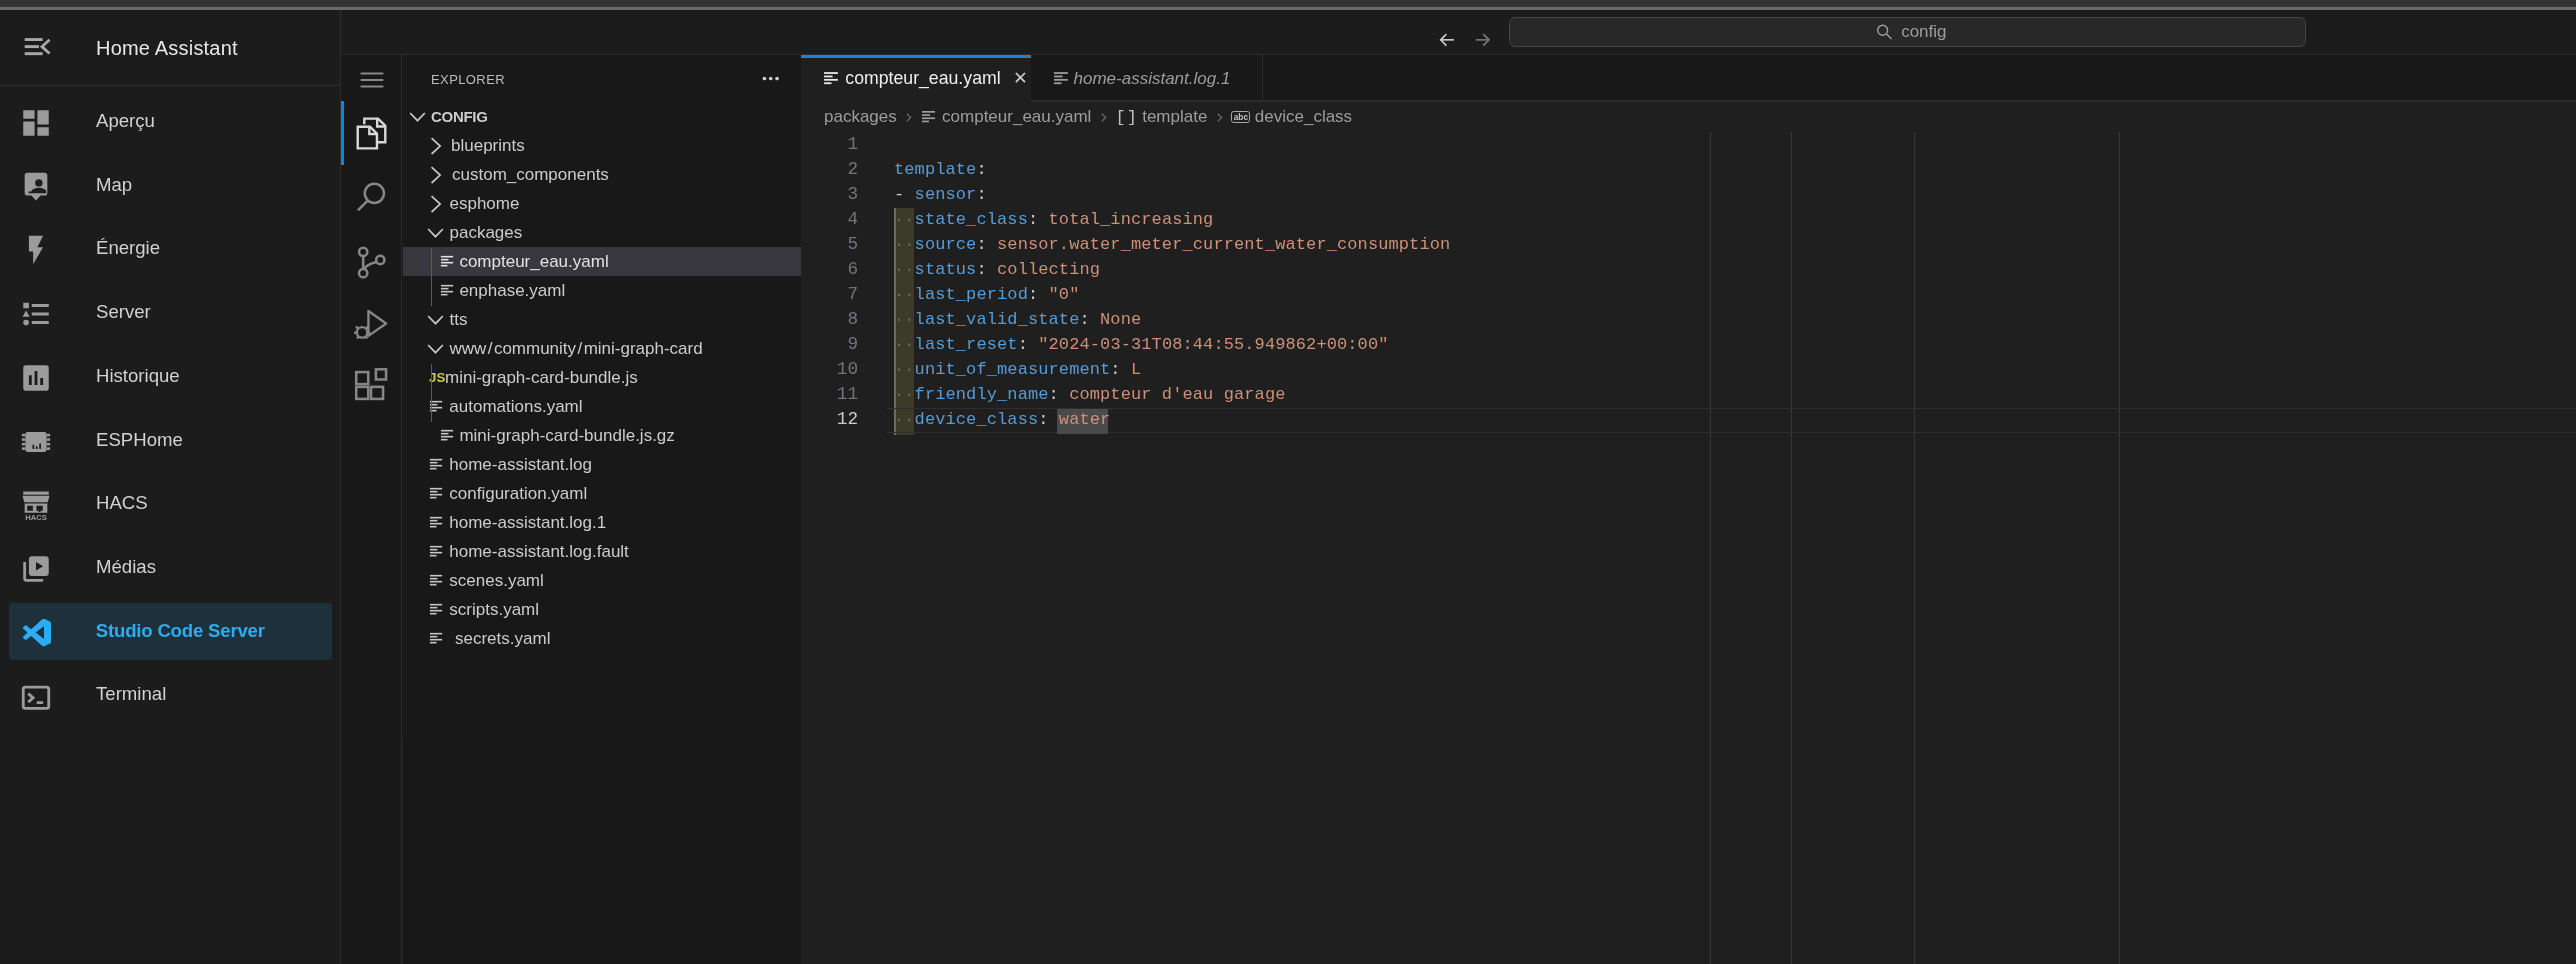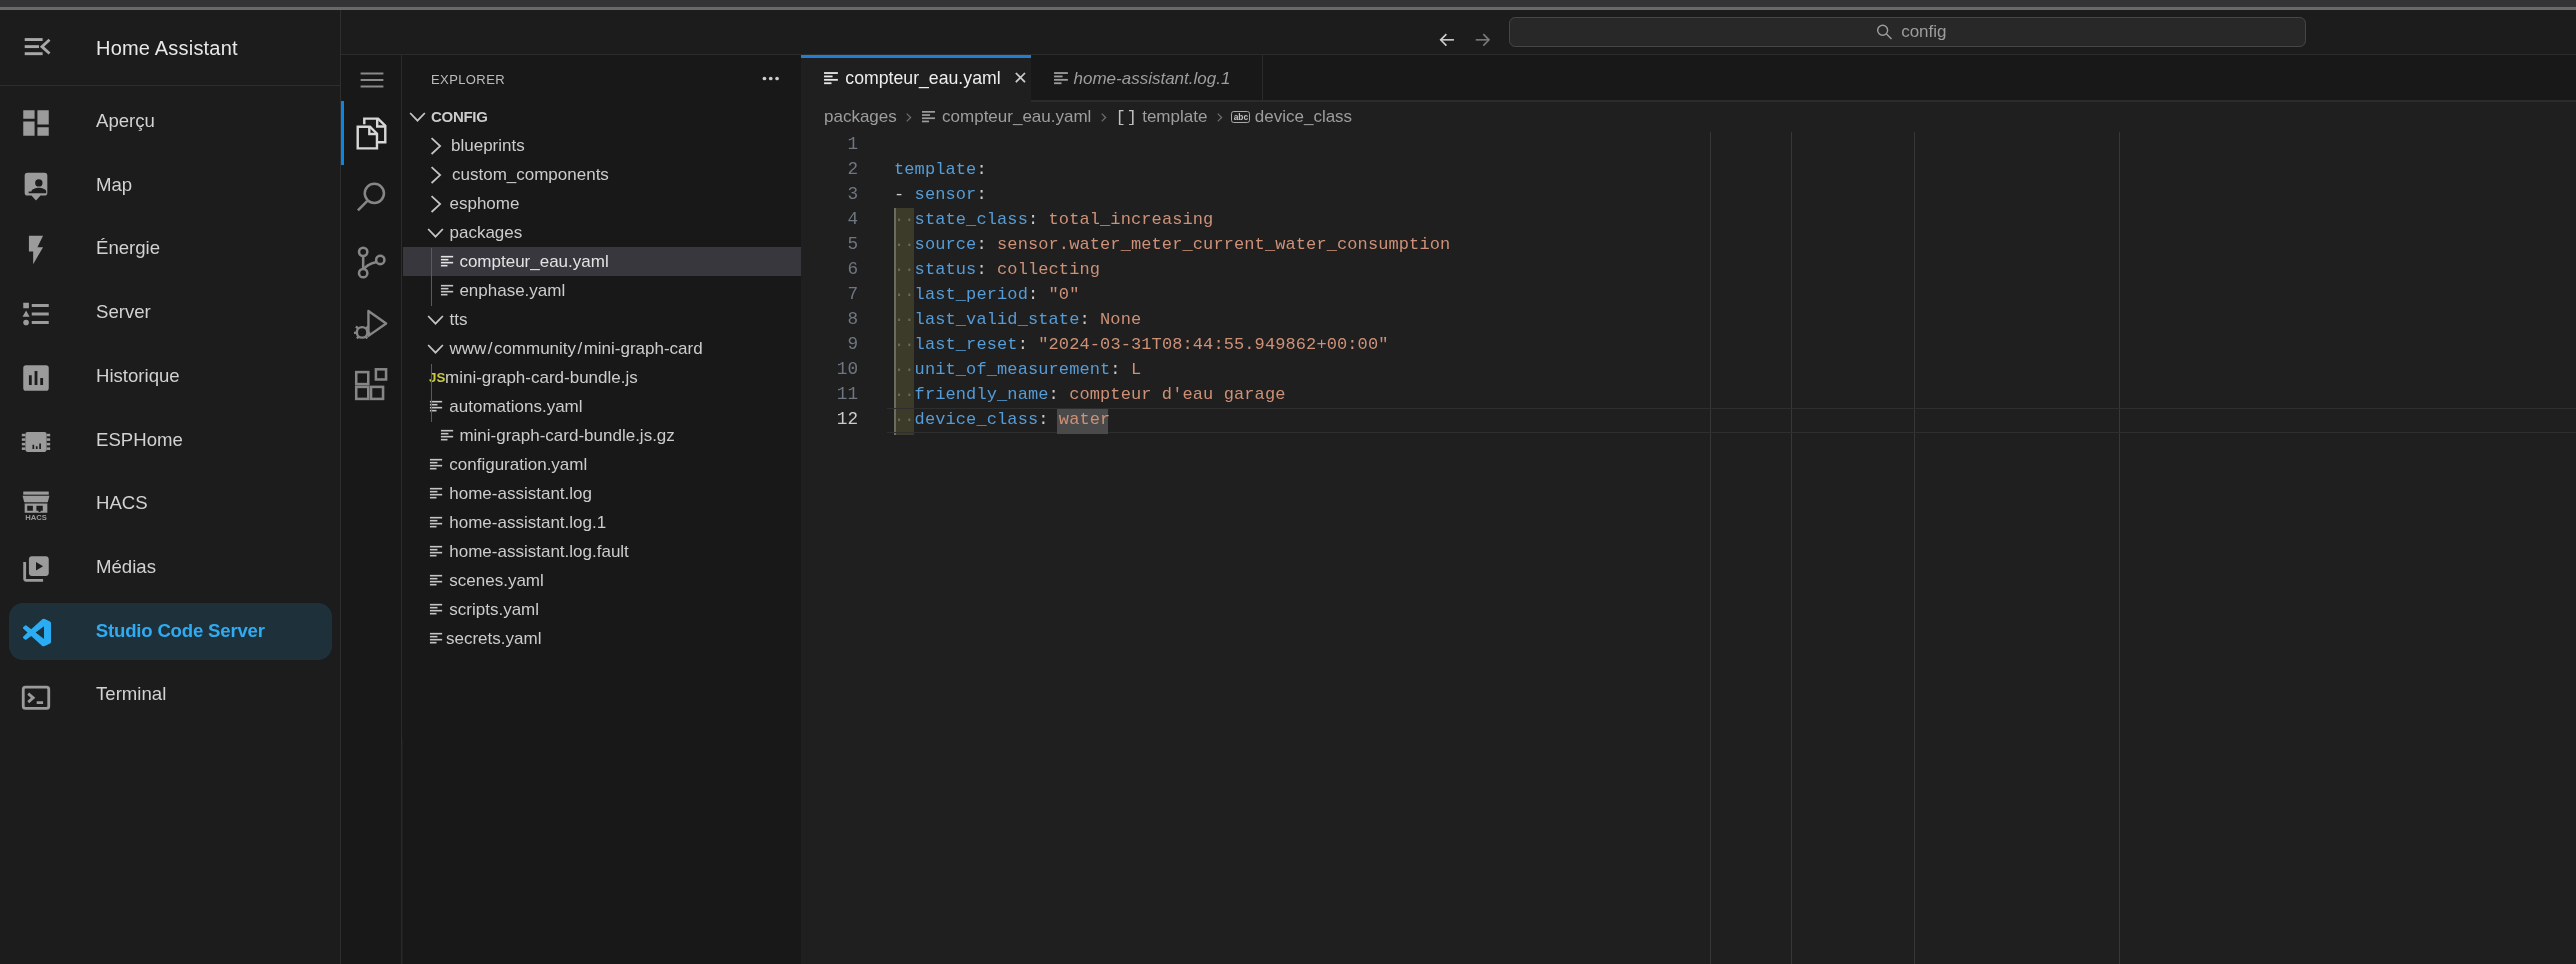--- a/index.html
+++ b/index.html
@@ -14,21 +14,21 @@
   
   #ha { left:0; top:8px; width:341px; height:957px; background:#1c1c1c; }
   #ha-header { position:absolute; left:0; top:0; width:341px; height:78px;
                border-bottom:0.9px solid #2e2e2e; }
   #ha-title { position:absolute; left:96px; top:calc(50% + 1.8px); transform:translateY(-50%);
               font-size:20px; color:#e8e8e8; letter-spacing:0.2px; }
   .ha-item { position:absolute; left:0; width:341px; height:57px; }
   .ha-item .txt { position:absolute; left:96px; top:50%; transform:translateY(-50%);
                   font-size:18.6px; font-weight:500; color:#d2d2d2; }
   .ha-item svg { position:absolute; left:18.6px; top:calc(50% + 1.8px); transform:translateY(-50%); }
-  .ha-active { left:8.8px; width:323px; background:#1e303a; border-radius:14px; }
+  .ha-active { left:8.8px; width:323px; background:#1e303a; border-radius:4px; }
   .ha-active .txt { left:87px; font-size:18.6px; font-weight:700; letter-spacing:-0.2px; color:#2fabf2; }
   .ha-active svg { left:10.2px; }
 
   
   #vs { left:341px; top:8px; width:2235px; height:731px; background:#181818; }
   #titlebar { position:absolute; left:0; top:0; width:2235px; height:47px; background:#1c1c1c;
               border-bottom:0.9px solid #2b2b2b; }
   #cmdcenter { position:absolute; left:1168px; top:8.8px; width:797px; height:30px;
                background:#282828; border:0.9px solid #464646; border-radius:6.2px;
                color:#9d9d9d; font-size:17px; }
@@ -360,42 +360,42 @@
           </div>
         <div class="row">
             <span style="margin-left:26px;display:flex">
               <svg class="ficon" width="15" height="15" viewBox="0 0 16 16" fill="#c5c5c5">
                 <rect x="1" y="2" width="13" height="1.7"></rect>
                 <rect x="1" y="5.2" width="8" height="1.7"></rect>
                 <rect x="1" y="8.4" width="13" height="1.7"></rect>
                 <rect x="1" y="11.6" width="7" height="1.7"></rect>
               </svg>
             </span>
+            <span style="margin-left:5.3px">home-assistant.log</span>
+          </div>
+        <div class="row">
+            <span style="margin-left:26px;display:flex">
+              <svg class="ficon" width="15" height="15" viewBox="0 0 16 16" fill="#c5c5c5">
+                <rect x="1" y="2" width="13" height="1.7"></rect>
+                <rect x="1" y="5.2" width="8" height="1.7"></rect>
+                <rect x="1" y="8.4" width="13" height="1.7"></rect>
+                <rect x="1" y="11.6" width="7" height="1.7"></rect>
+              </svg>
+            </span>
             <span style="margin-left:5.3px">configuration.yaml</span>
           </div>
         <div class="row">
             <span style="margin-left:26px;display:flex">
               <svg class="ficon" width="15" height="15" viewBox="0 0 16 16" fill="#c5c5c5">
                 <rect x="1" y="2" width="13" height="1.7"></rect>
                 <rect x="1" y="5.2" width="8" height="1.7"></rect>
                 <rect x="1" y="8.4" width="13" height="1.7"></rect>
                 <rect x="1" y="11.6" width="7" height="1.7"></rect>
               </svg>
             </span>
-            <span style="margin-left:5.3px">home-assistant.log</span>
-          </div>
-        <div class="row">
-            <span style="margin-left:26px;display:flex">
-              <svg class="ficon" width="15" height="15" viewBox="0 0 16 16" fill="#c5c5c5">
-                <rect x="1" y="2" width="13" height="1.7"></rect>
-                <rect x="1" y="5.2" width="8" height="1.7"></rect>
-                <rect x="1" y="8.4" width="13" height="1.7"></rect>
-                <rect x="1" y="11.6" width="7" height="1.7"></rect>
-              </svg>
-            </span>
             <span style="margin-left:5.3px">home-assistant.log.1</span>
           </div>
         <div class="row">
             <span style="margin-left:26px;display:flex">
               <svg class="ficon" width="15" height="15" viewBox="0 0 16 16" fill="#c5c5c5">
                 <rect x="1" y="2" width="13" height="1.7"></rect>
                 <rect x="1" y="5.2" width="8" height="1.7"></rect>
                 <rect x="1" y="8.4" width="13" height="1.7"></rect>
                 <rect x="1" y="11.6" width="7" height="1.7"></rect>
               </svg>
@@ -426,21 +426,21 @@
           </div>
         <div class="row">
             <span style="margin-left:26px;display:flex">
               <svg class="ficon" width="15" height="15" viewBox="0 0 16 16" fill="#c5c5c5">
                 <rect x="1" y="2" width="13" height="1.7"></rect>
                 <rect x="1" y="5.2" width="8" height="1.7"></rect>
                 <rect x="1" y="8.4" width="13" height="1.7"></rect>
                 <rect x="1" y="11.6" width="7" height="1.7"></rect>
               </svg>
             </span>
-            <span style="margin-left:2px">secrets.yaml</span>
+            <span style="margin-left:11px">secrets.yaml</span>
           </div>
       </div>
       <div style="position:absolute;left:28px;top:193px;width:0.9px;height:58px;background:#5a5a5a"></div>
 <div style="position:absolute;left:28px;top:309px;width:0.9px;height:58px;background:#5a5a5a"></div>
     </div>
 
     <div id="editor">
       <div id="tabbar">
         <div class="tab" style="left:0;width:230px;background:#1f1f1f">
   <div style="position:absolute;left:0;top:0;width:230px;height:2.7px;background:#1f7fd4"></div>

